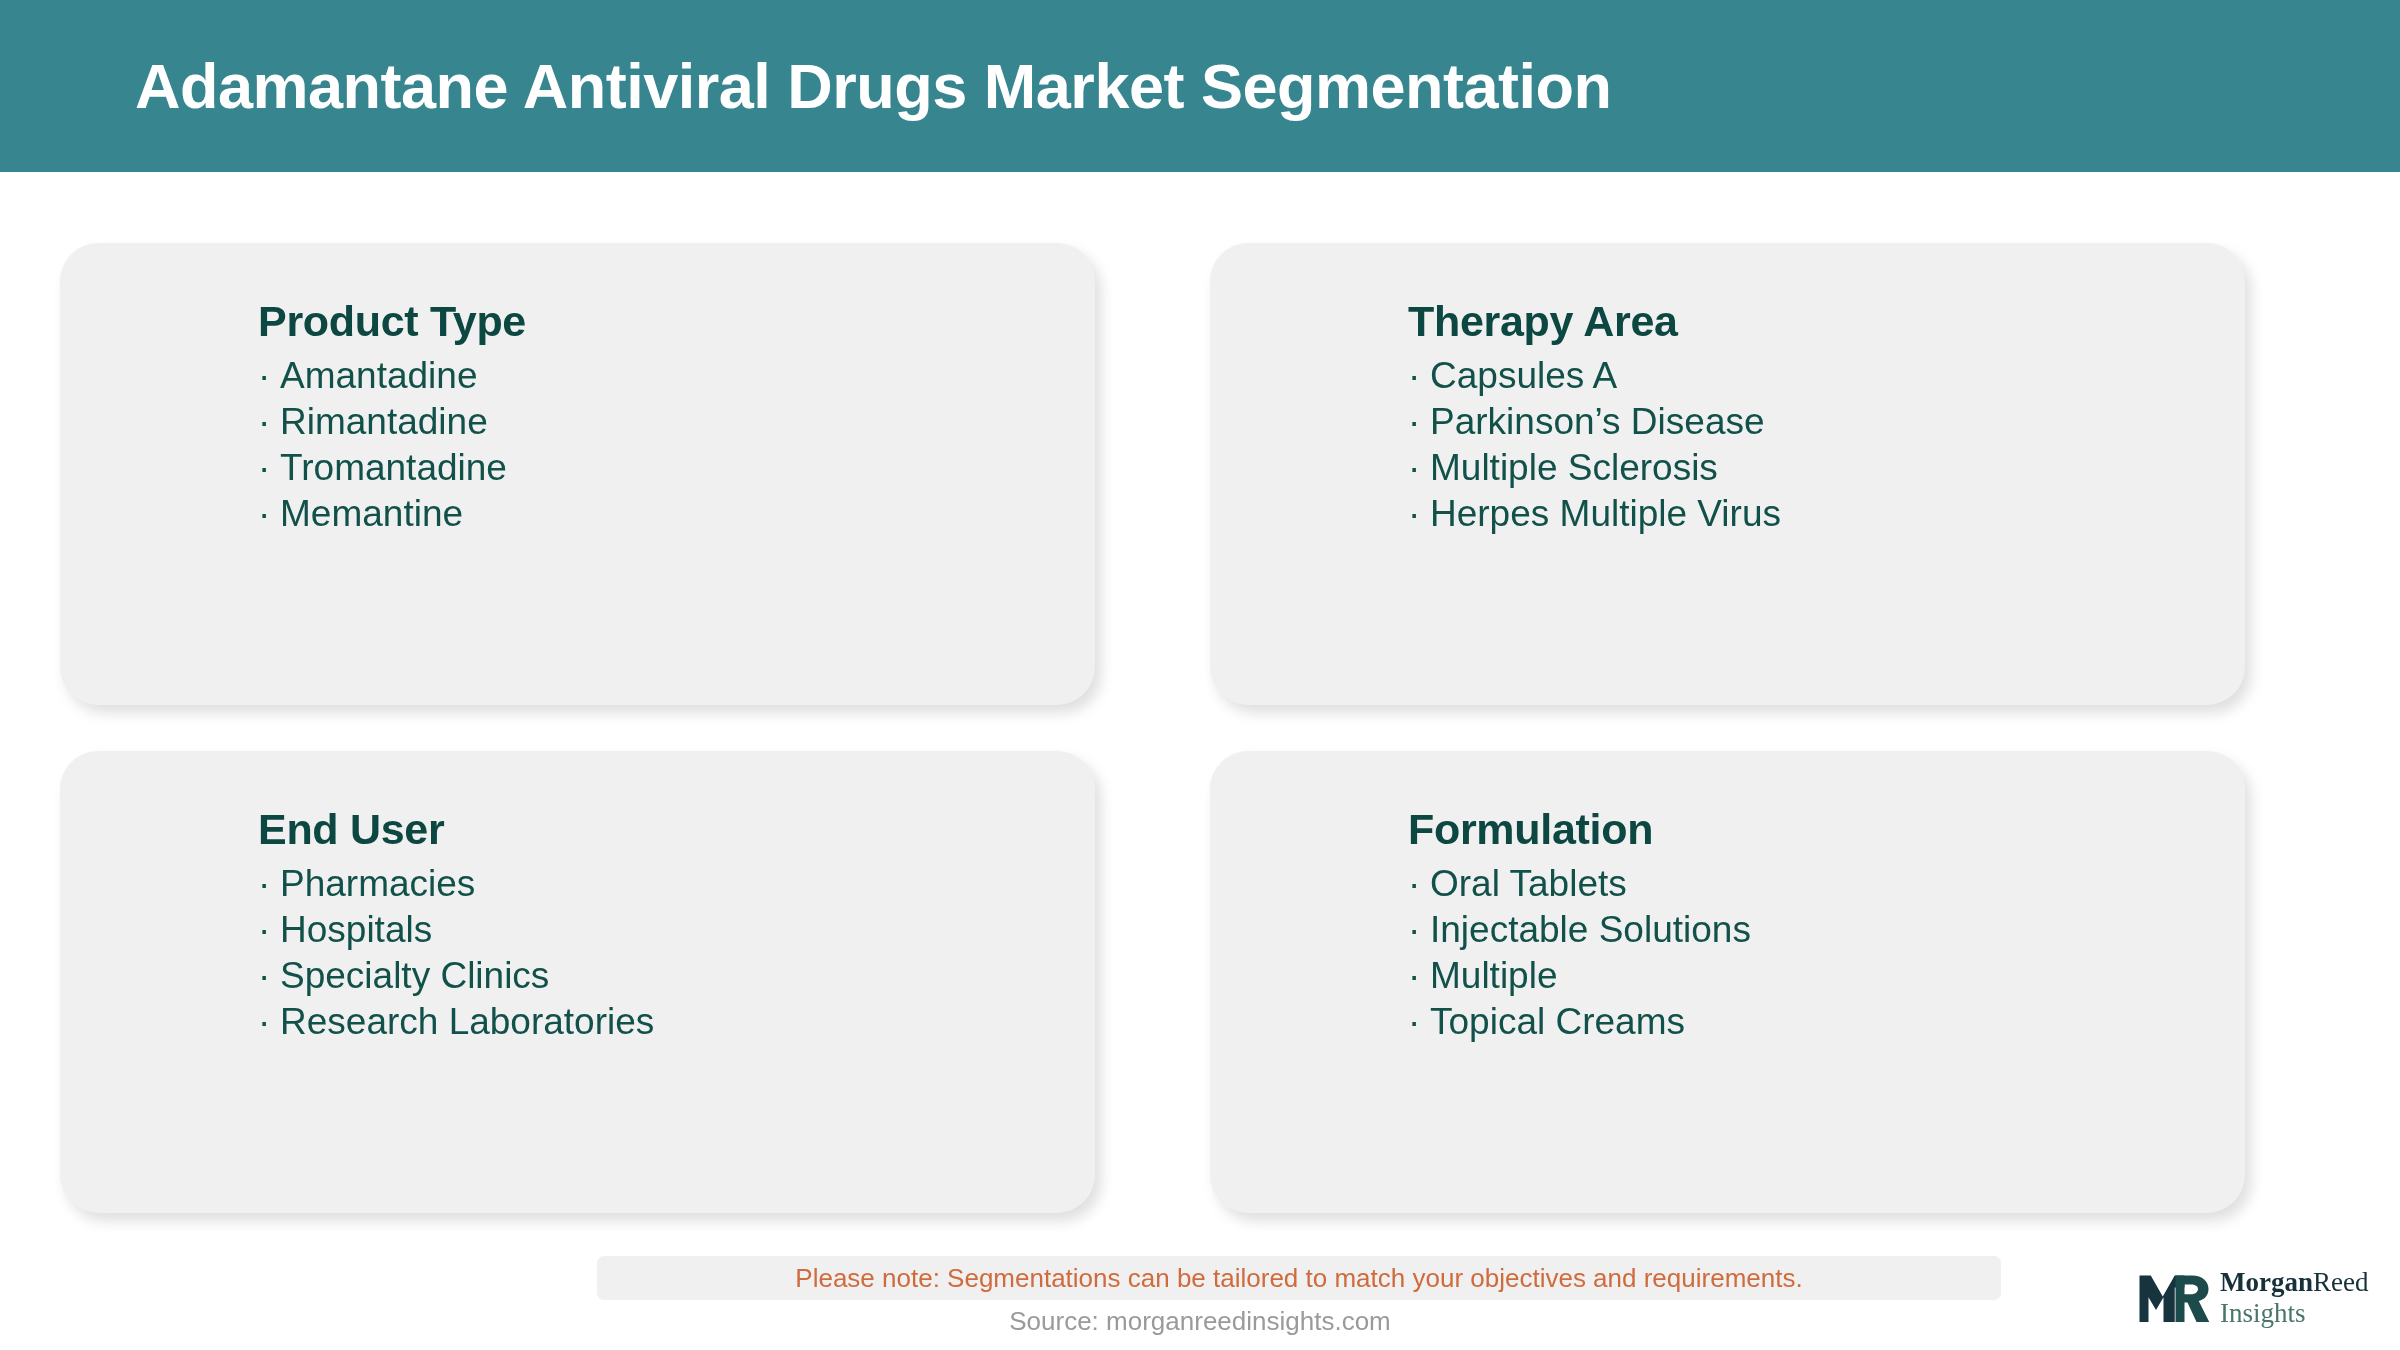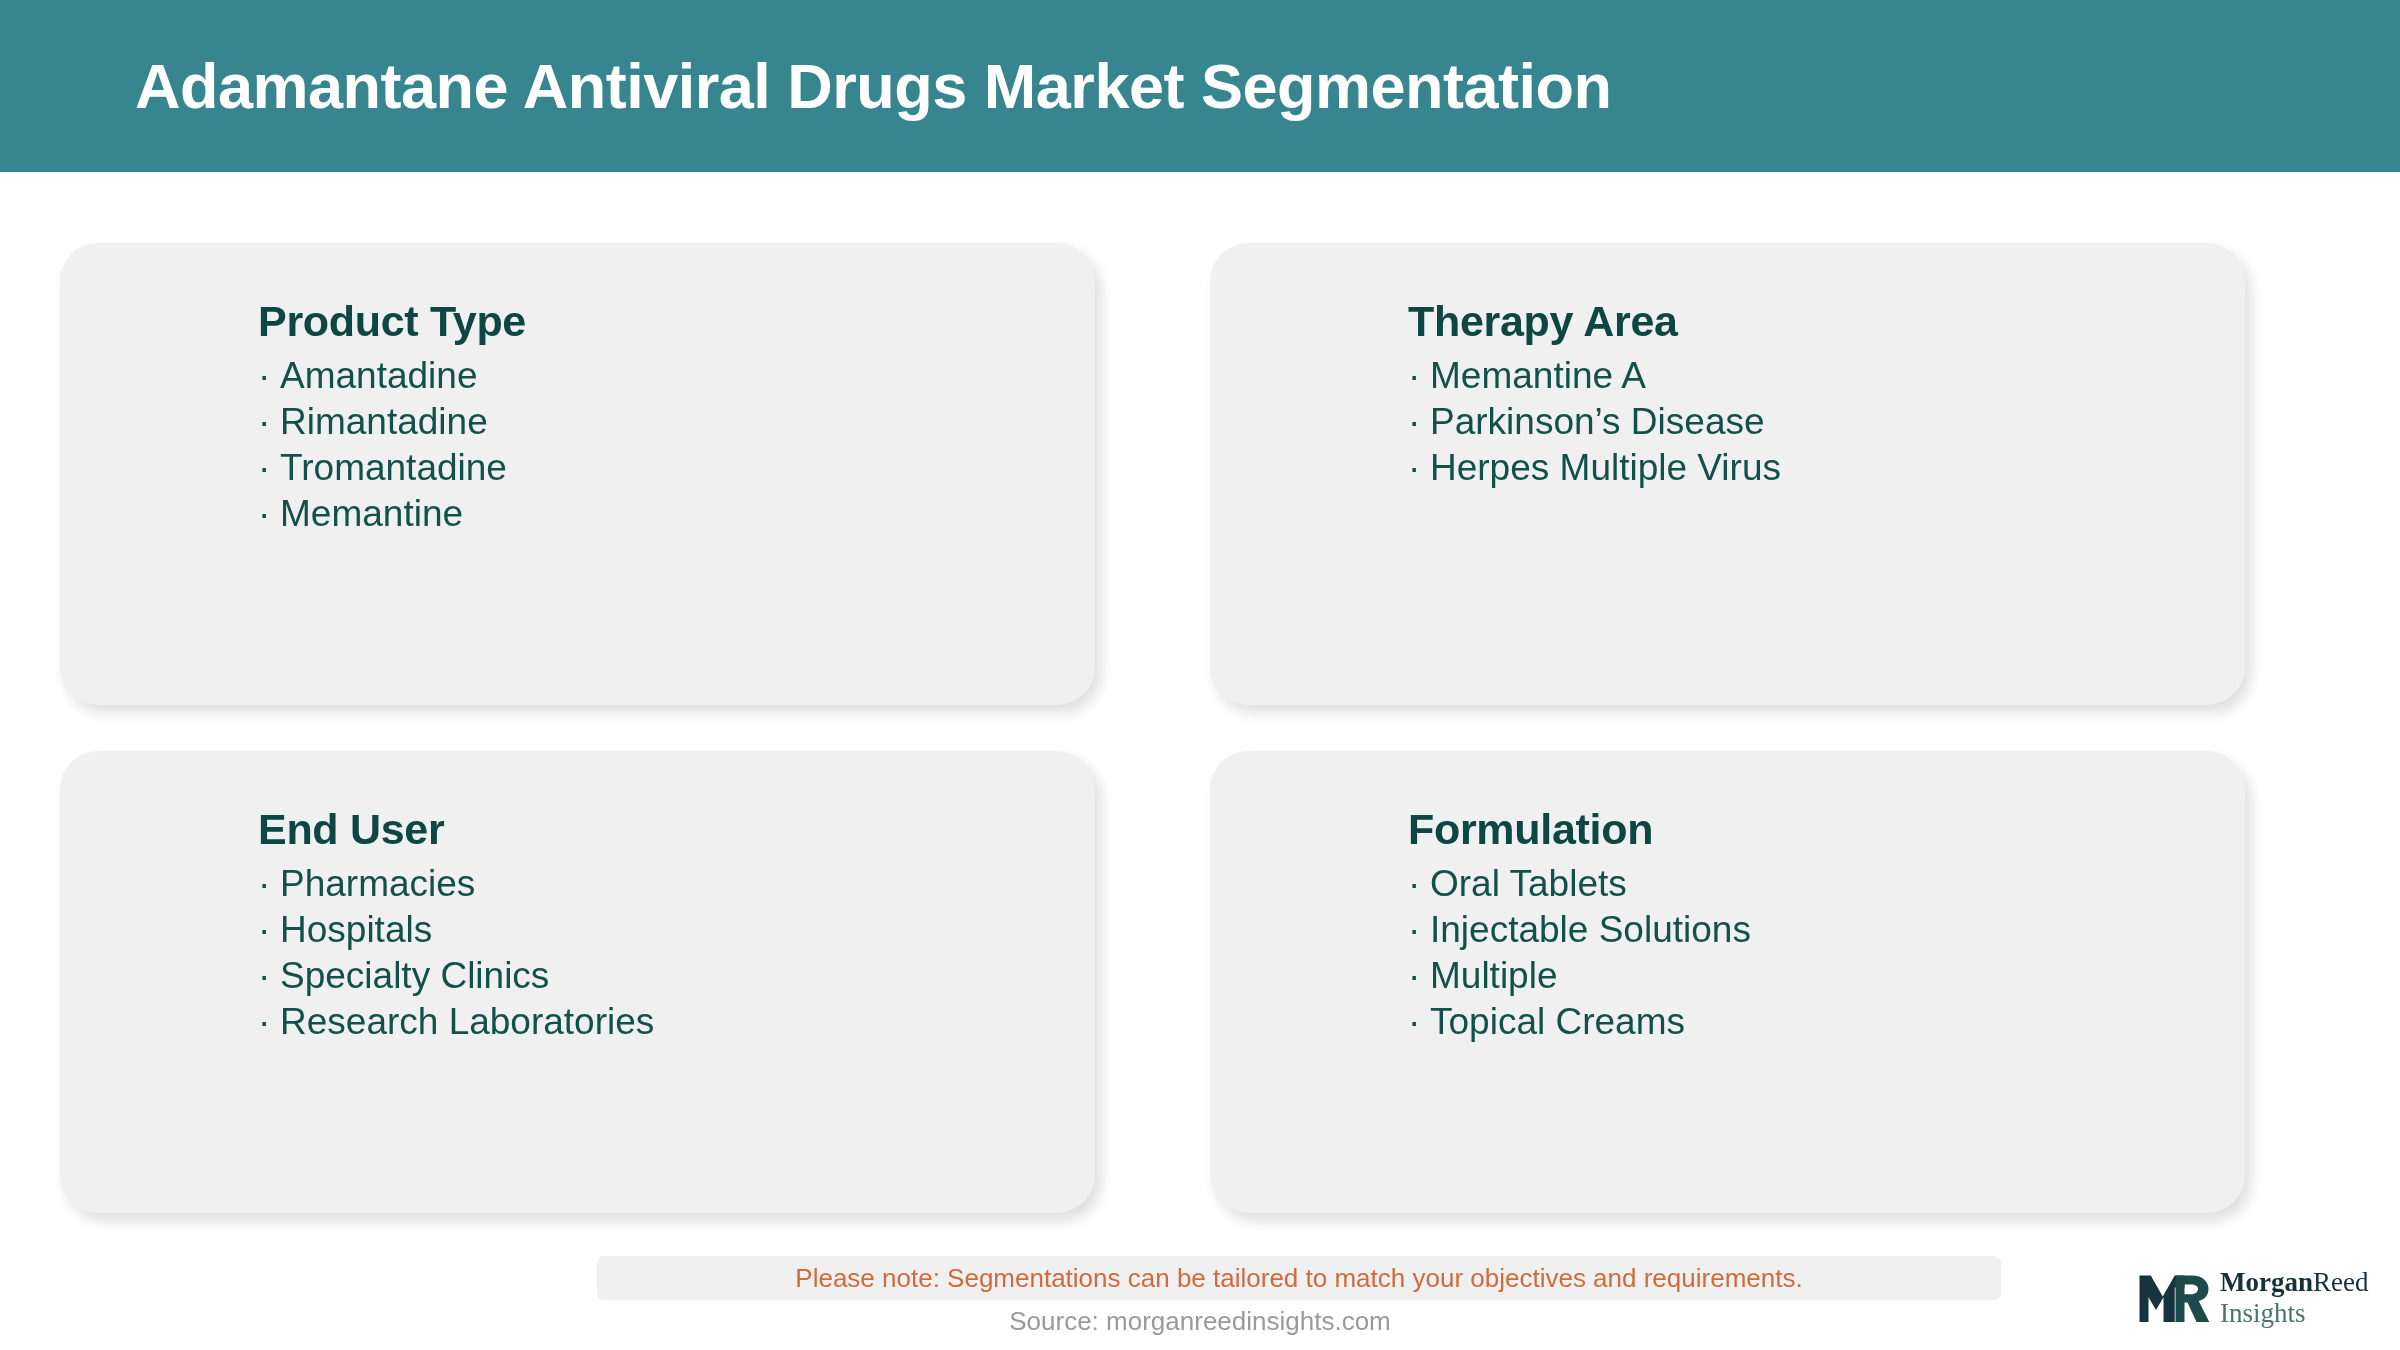--- a/index.html
+++ b/index.html
@@ -193,22 +193,23 @@
           <li><span class="bullet">·</span><span>Tromantadine</span></li>
           <li><span class="bullet">·</span><span>Memantine</span></li>
         </ul>
       </div>
     </div>
 
     <div class="card">
       <div class="card-inner">
         <div class="card-title">Therapy Area</div>
         <ul class="card-list">
-          <li><span class="bullet">·</span><span>Memantine A</span></li>
+          <li><span class="bullet">·</span><span>Capsules A</span></li>
           <li><span class="bullet">·</span><span>Parkinson’s Disease</span></li>
+          <li><span class="bullet">·</span><span>Multiple Sclerosis</span></li>
           <li><span class="bullet">·</span><span>Herpes Multiple Virus</span></li>
         </ul>
       </div>
     </div>
 
     <div class="card">
       <div class="card-inner">
         <div class="card-title">End User</div>
         <ul class="card-list">
           <li><span class="bullet">·</span><span>Pharmacies</span></li>

